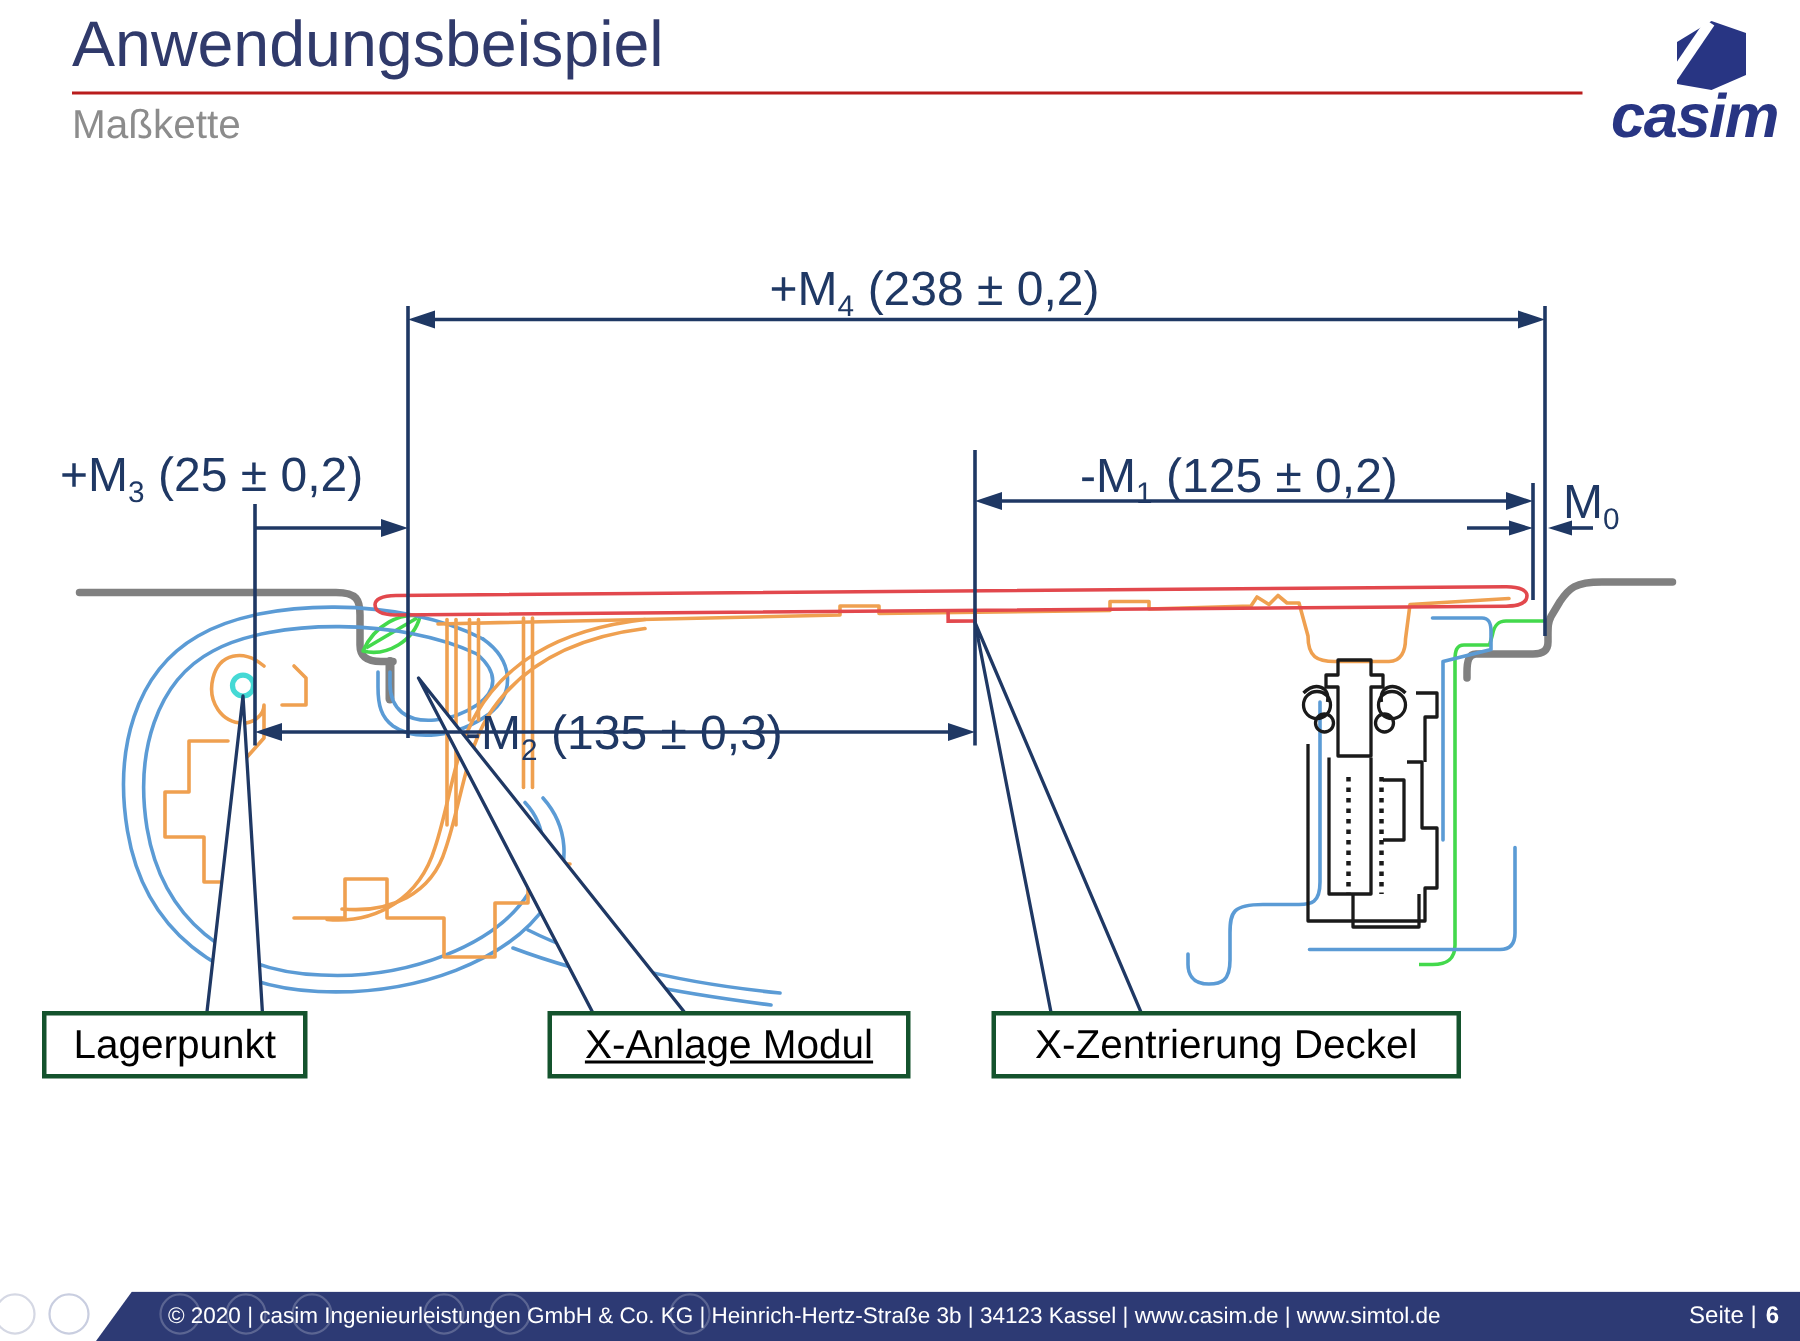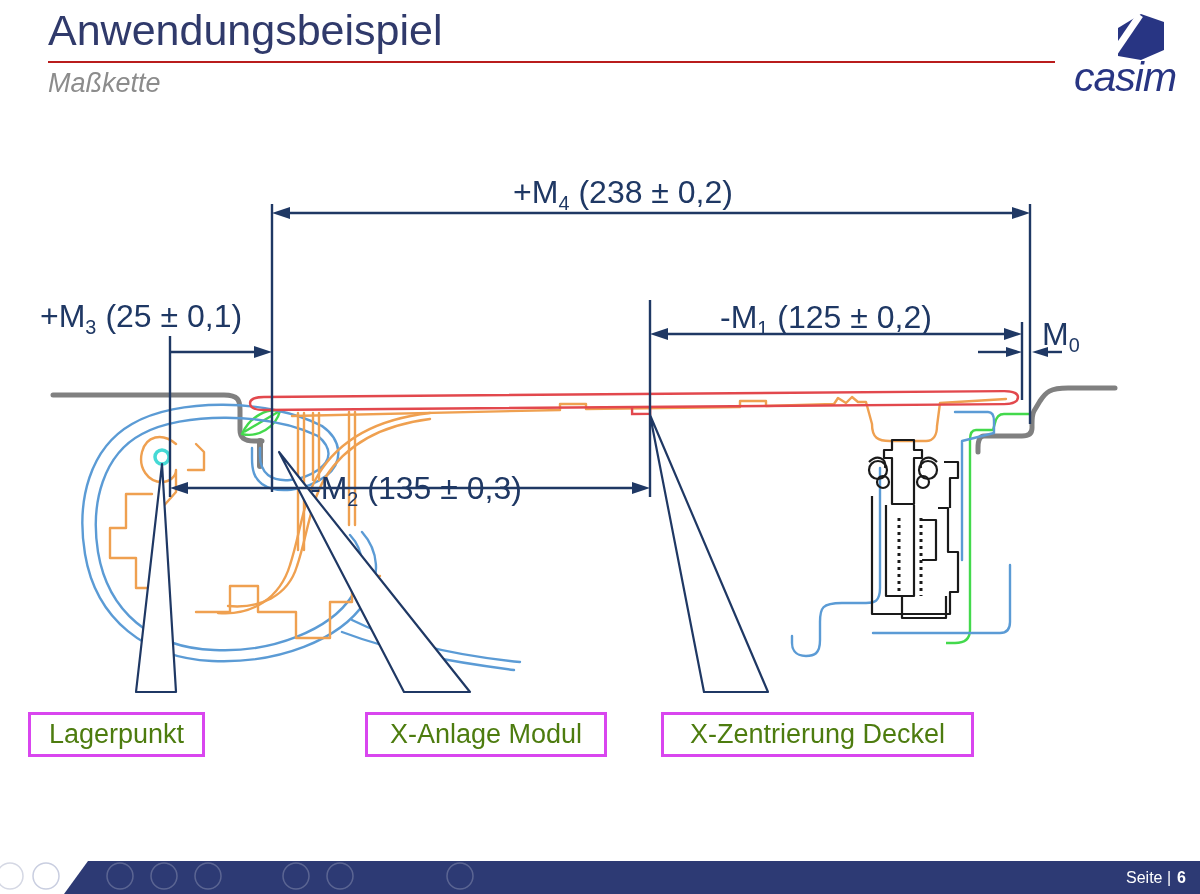--- a/index.html
+++ b/index.html
@@ -9,39 +9,39 @@
     font-family:"Liberation Sans", sans-serif;
   }
   
   .hdr-title{
     position:absolute;left:48px;top:6px;width:1007px;
     font-size:43px;font-weight:400;color:#303a6b;letter-spacing:0px;
     border-bottom:2px solid #b91c1c;padding-bottom:6px;
   }
   .hdr-sub{
     position:absolute;left:48px;top:68px;
-    font-size:27px;font-style:italic;color:#8c8c8c;
+    font-size:27px;color:#8c8c8c;
   }
   .logo{position:absolute;left:1072px;top:8px;width:126px;height:92px;}
   .logo-cube{position:absolute;left:38px;top:2px;width:58px;height:52px;}
   .logo-text{
     position:absolute;left:2px;top:46px;
-    font-size:41px;font-weight:400;font-style:italic;color:#283583;
+    font-size:41px;font-weight:700;font-style:italic;color:#283583;
     letter-spacing:-1px;
   }
   
   #diagram{position:absolute;left:0;top:0;z-index:1;}
   .dim{
     position:absolute;z-index:3;color:#1f3864;font-size:32px;white-space:nowrap;
   }
   .dim sub{font-size:0.62em;}
   .dim .val{margin-left:9px;}
   .callout{
-    position:absolute;z-index:3;top:712px;height:39px;
-    border:3px solid #d946ef;background:#ffffff;color:#4d7c0f;
+    position:absolute;z-index:3;top:674px;height:39px;
+    border:3px solid #14532d;background:#ffffff;color:#000000;
     font-size:27px;display:flex;align-items:center;justify-content:center;
   }
   
   .footer{position:absolute;left:0;top:861px;width:1200px;height:33px;z-index:2;}
   .footer-bar{
     position:absolute;left:0;top:0;width:100%;height:100%;
     background:#2d3a74;
     clip-path:polygon(88px 0,1200px 0,1200px 33px,64px 33px);
   }
   .footer-deco{position:absolute;left:0;top:0;width:100%;height:100%;pointer-events:none;}
@@ -172,51 +172,52 @@
     <polygon points="1032,352 1048,347 1048,357"></polygon>
     <polygon points="170,488 188,482 188,494"></polygon>
     <polygon points="650,488 632,482 632,494"></polygon>
   </g>
 </svg>
 
 <div class="dim" style="left:463px;top:174px;width:320px;text-align:center;">
   <span>+M</span><sub>4</sub><span class="val">(238 ± 0,2)</span>
 </div>
 <div class="dim" style="left:40px;top:298px;">
-  <span>+M</span><sub>3</sub><span class="val">(25 ± 0,1)</span>
+  <span>+M</span><sub>3</sub><span class="val">(25 ± 0,2)</span>
 </div>
 <div class="dim" style="left:720px;top:299px;width:280px;">
   <span>-M</span><sub>1</sub><span class="val">(125 ± 0,2)</span>
 </div>
 <div class="dim" style="left:1042px;top:316px;">
   <span>M</span><sub>0</sub><span class="val"></span>
 </div>
 <div class="dim" style="left:310px;top:470px;">
   <span>-M</span><sub>2</sub><span class="val">(135 ± 0,3)</span>
 </div>
 
 <div class="callout" style="left:28px;width:171px;">
   <span>Lagerpunkt</span>
 </div>
-<div class="callout" style="left:365px;width:236px;">
+<div class="callout" style="left:365px;width:236px;text-decoration:underline;">
   <span>X-Anlage Modul</span>
 </div>
 <div class="callout" style="left:645px;width:307px;margin-left:16px;">
   <span>X-Zentrierung Deckel</span>
 </div>
 
 <div class="footer">
   <div class="footer-bar"></div>
   <svg class="footer-deco" width="1200" height="33" viewBox="0 0 1200 33">
     <circle cx="10" cy="15" r="13" fill="none" stroke="#d5d8e4" stroke-width="1.5"></circle>
     <circle cx="46" cy="15" r="13" fill="none" stroke="#c9cee0" stroke-width="1.5"></circle>
     <circle cx="120" cy="15" r="13" fill="none" stroke="rgba(255,255,255,0.22)" stroke-width="1.5"></circle>
     <circle cx="164" cy="15" r="13" fill="none" stroke="rgba(255,255,255,0.22)" stroke-width="1.5"></circle>
     <circle cx="208" cy="15" r="13" fill="none" stroke="rgba(255,255,255,0.22)" stroke-width="1.5"></circle>
     <circle cx="296" cy="15" r="13" fill="none" stroke="rgba(255,255,255,0.22)" stroke-width="1.5"></circle>
     <circle cx="340" cy="15" r="13" fill="none" stroke="rgba(255,255,255,0.22)" stroke-width="1.5"></circle>
     <circle cx="460" cy="15" r="13" fill="none" stroke="rgba(255,255,255,0.22)" stroke-width="1.5"></circle>
   </svg>
+  <div class="footer-copy">© 2020 | casim Ingenieurleistungen GmbH &amp; Co. KG | Heinrich-Hertz-Straße 3b | 34123 Kassel | www.casim.de | www.simtol.de</div>
   <div class="footer-page">
     <span>Seite |</span>
     <span class="num">6</span>
   </div>
 </div>
 
 </body></html>

